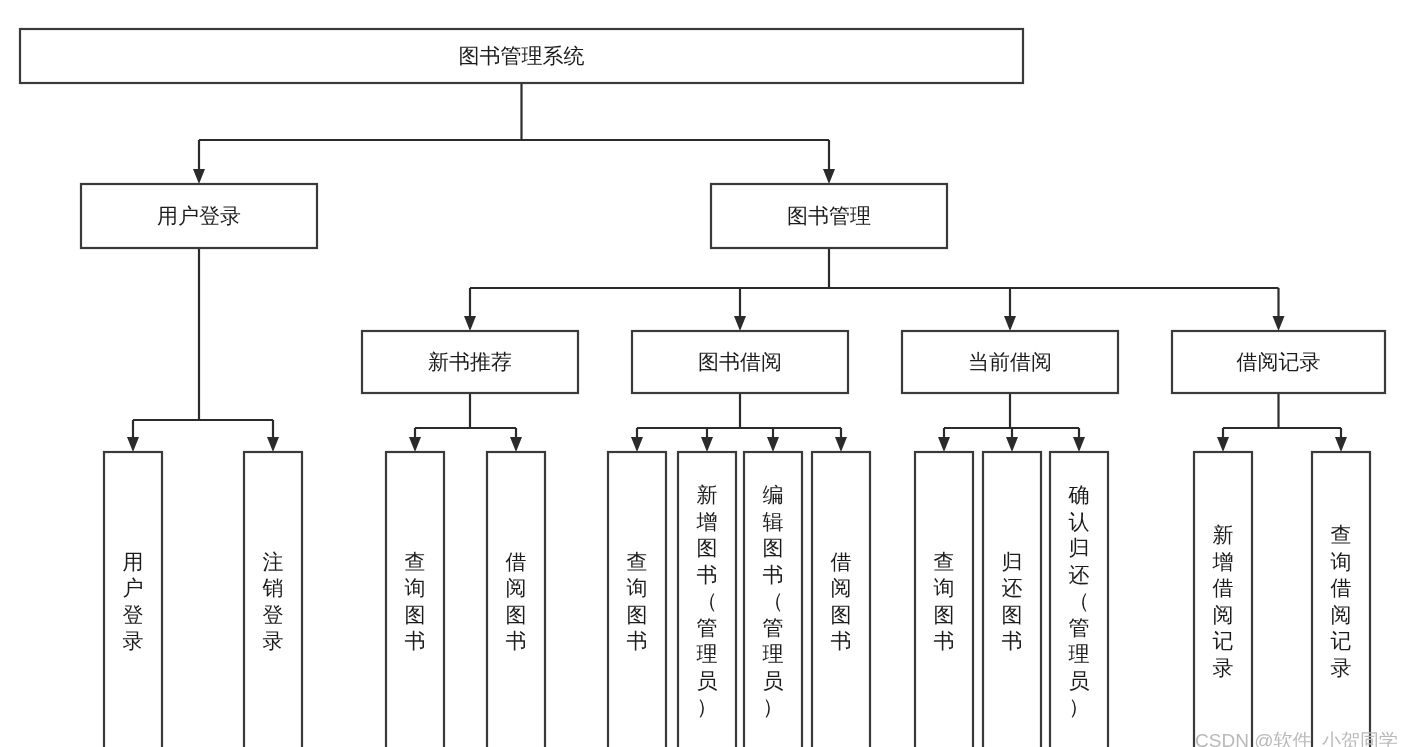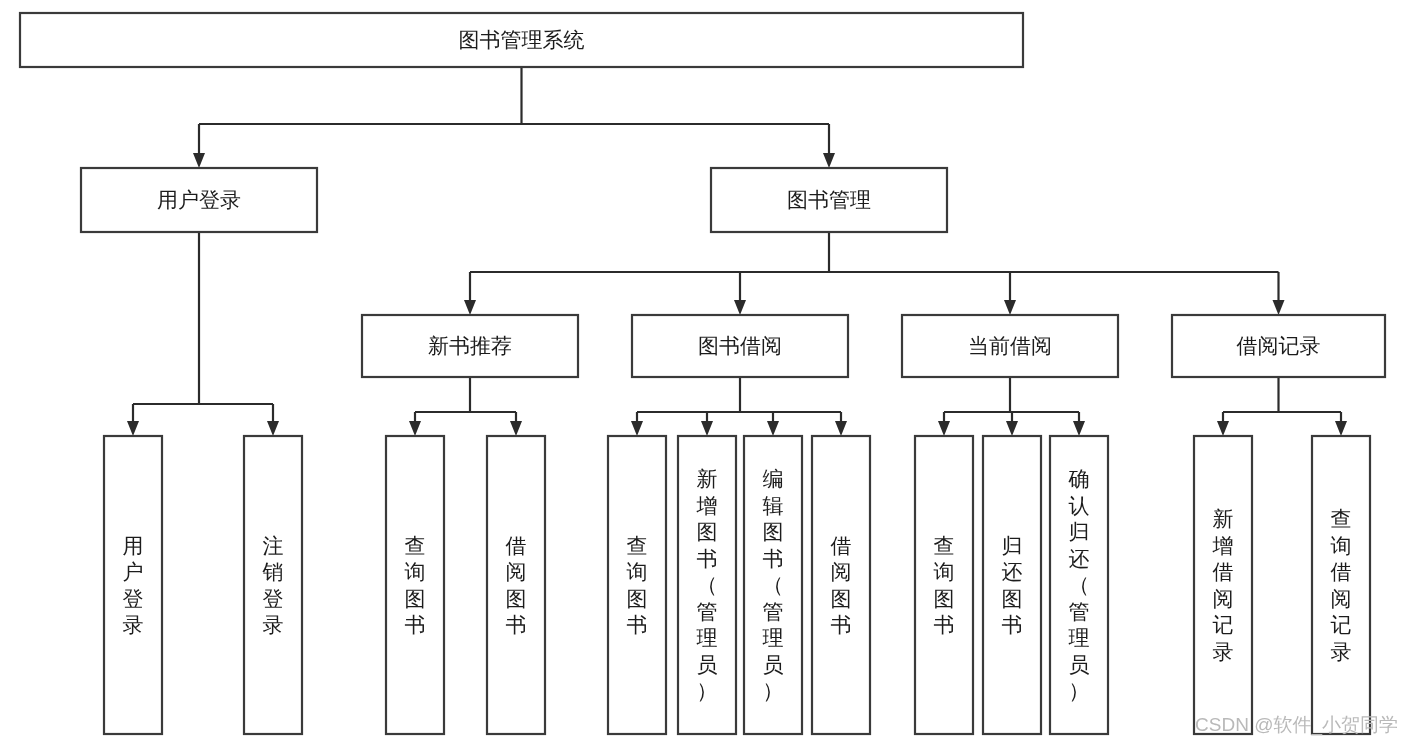--- a/index.html
+++ b/index.html
@@ -10,21 +10,21 @@
   body {
     width: 1405px;
     height: 747px;
     font-family: "Liberation Sans", "DejaVu Sans", sans-serif;
     overflow: hidden;
     position: relative;
   }
   #diagram-root {
     position: absolute;
     left: 0;
-    top: 0;
+    top: 16px;
     width: 1405px;
     height: 660px;
   }
   svg#tree-svg {
     display: block;
     width: 1405px;
     height: 747px;
   }
   .node-box {
     fill: #ffffff;

